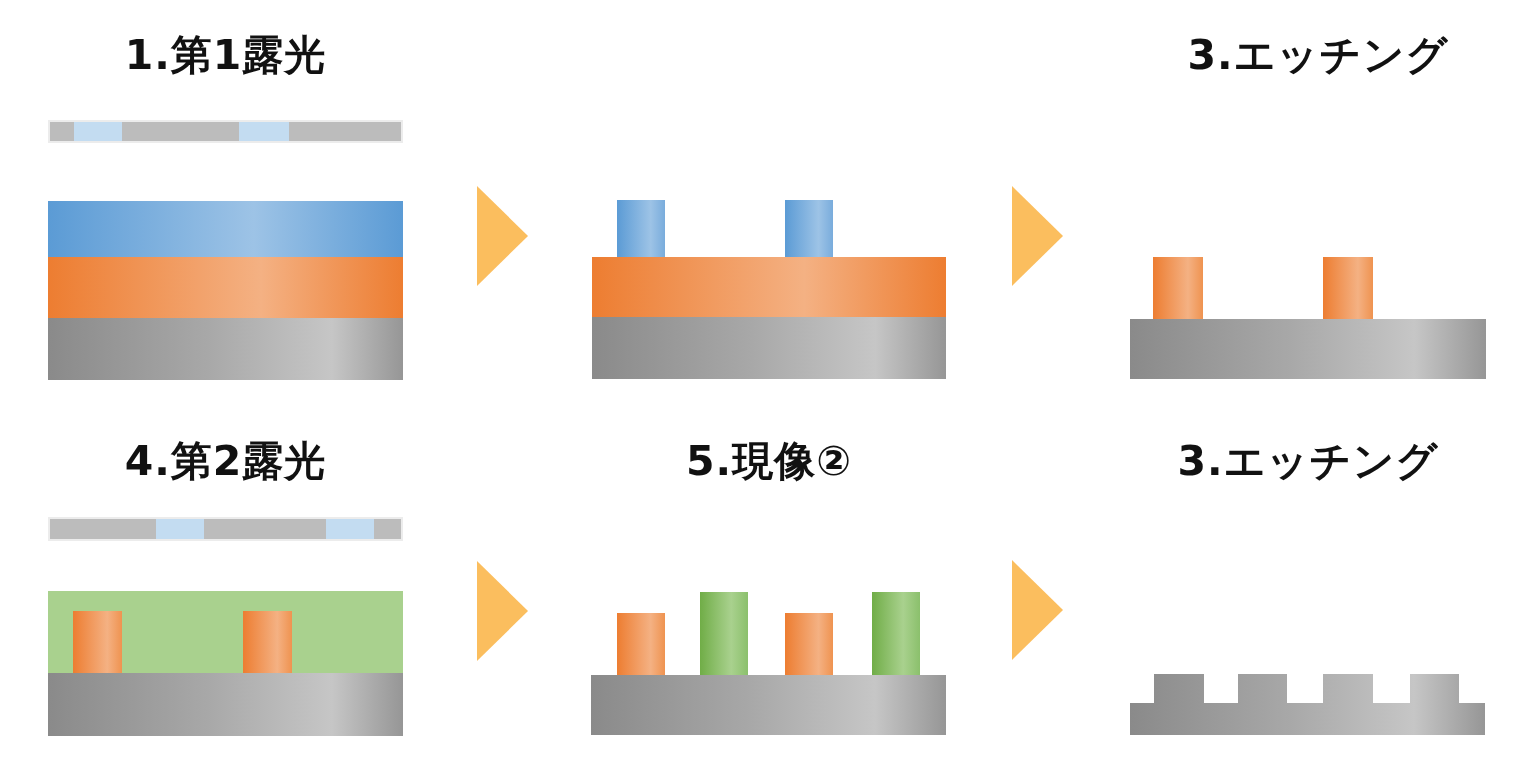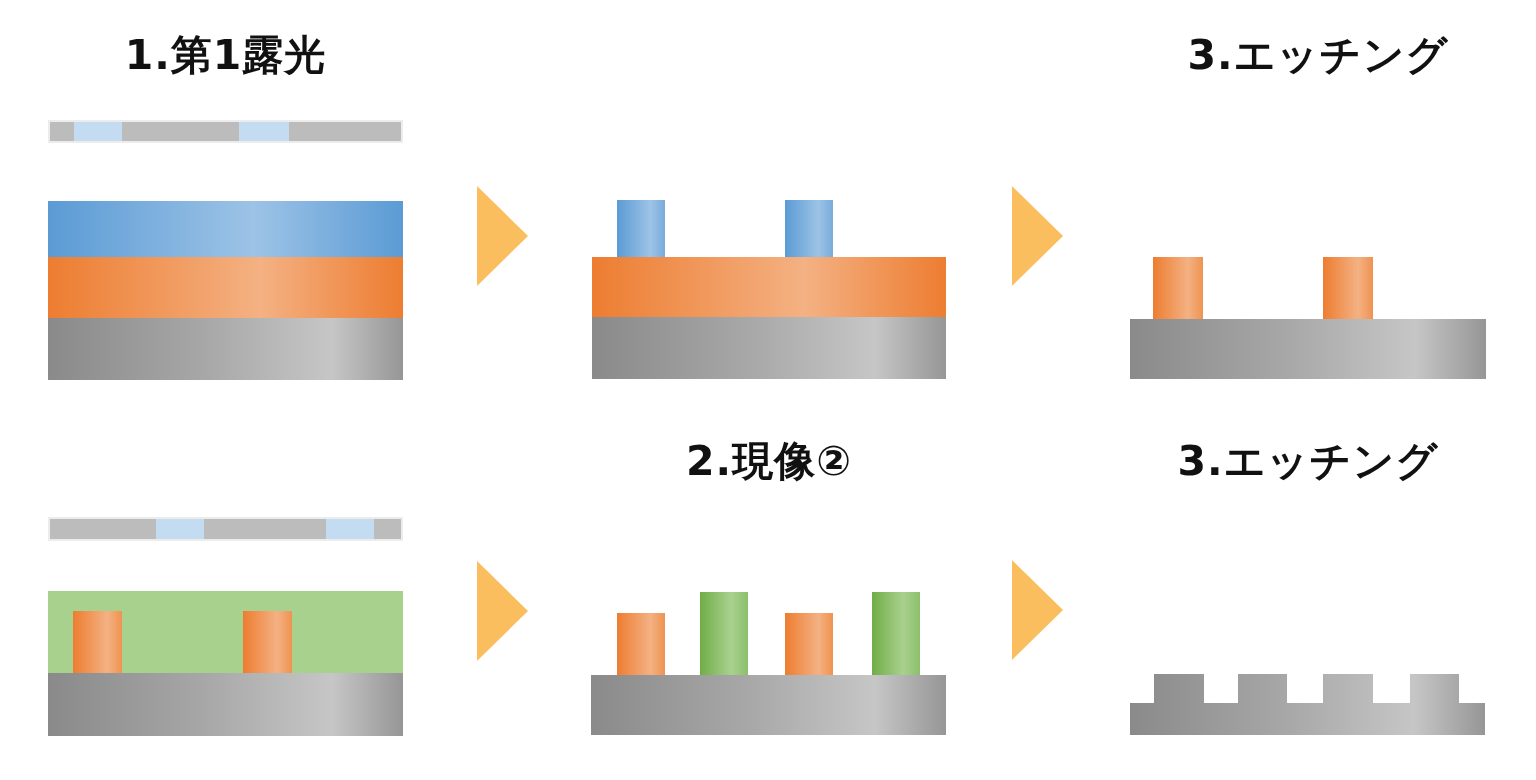--- a/index.html
+++ b/index.html
@@ -47,21 +47,22 @@
       355px 29px,355px 61px);
   }
 </style>
 </head>
 <body>
 
 <div class="canvas">
 
   <div class="title" style="left:48px;top:30px;width:355px">1.第1露光</div>
   <div class="title" style="left:1140px;top:30px;width:356px">3.エッチング</div>
-  <div class="title" style="left:592px;top:436px;width:354px">2.現像②</div>
+  <div class="title" style="left:48px;top:436px;width:355px">4.第2露光</div>
+  <div class="title" style="left:592px;top:436px;width:354px">5.現像②</div>
   <div class="title" style="left:1130px;top:436px;width:356px">3.エッチング</div>
 
   <div class="mask" style="left:48px;top:120px;width:355px;height:23px">
     <div class="seg g" style="flex-grow:25"></div>
     <div class="seg o" style="flex-grow:49"></div>
     <div class="seg g" style="flex-grow:119"></div>
     <div class="seg o" style="flex-grow:51"></div>
     <div class="seg g" style="flex-grow:115"></div>
   </div>
   <div class="abs layer-blue z1" style="left:48px;top:201px;width:355px;height:56px"></div>

